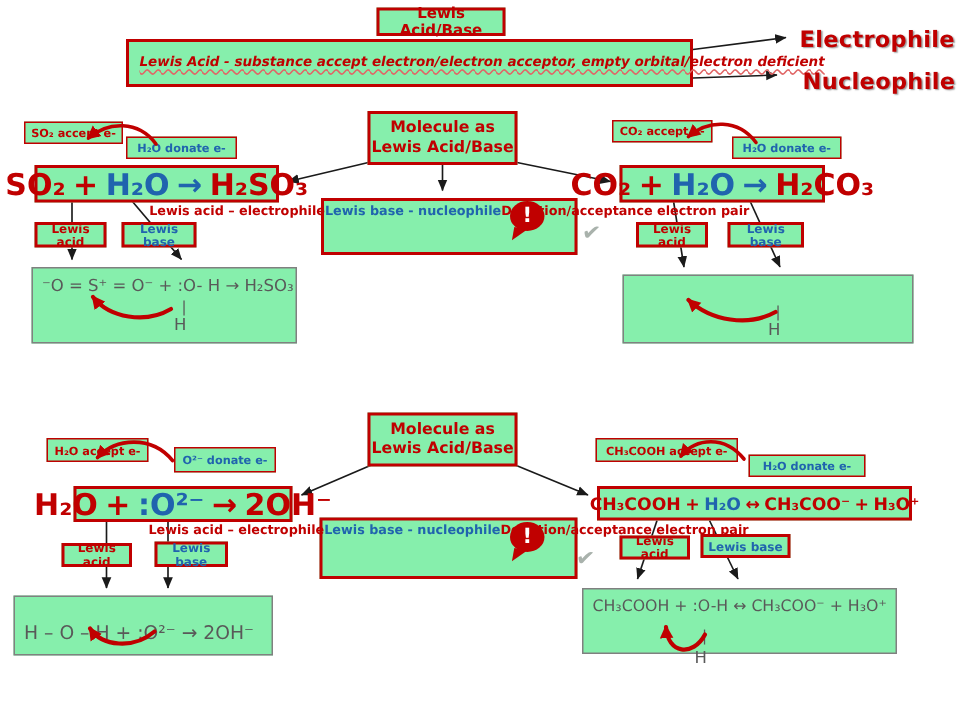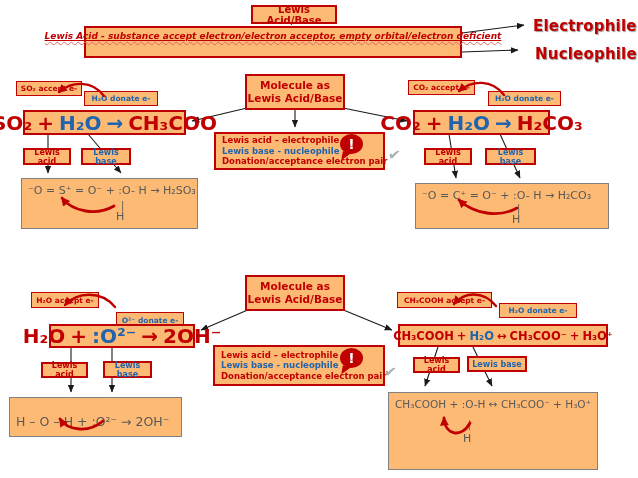--- a/index.html
+++ b/index.html
@@ -4,38 +4,38 @@
 <style>
   html,body{margin:0;padding:0;background:#fff;}
   .canvas{
     position:relative;width:638px;height:478px;background:#fff;overflow:hidden;
     font-family:"DejaVu Sans","Liberation Sans",sans-serif;color:#c00000;
   }
   .layer{position:absolute;left:0;top:0;width:638px;height:478px;pointer-events:none;}
   .under{z-index:1;}
   .over{z-index:3;}
   .abs{position:absolute;z-index:2;}
-  .box{box-sizing:border-box;background:#fdba74;display:flex;align-items:center;justify-content:center;text-align:center;}
+  .box{box-sizing:border-box;background:#86efac;display:flex;align-items:center;justify-content:center;text-align:center;}
   .red-border{border:2px solid #c00000;}
   .thin-red-border{border:1.6px solid #c00000;}
   .gray-border{border:1.5px solid #808080;}
   .r{color:#c00000;}
   .b{color:#2064ae;}
   .title-box{font-size:10px;font-weight:bold;}
-  .def-box{flex-direction:row;align-items:flex-start;justify-content:center;padding:2px 7px;font-size:9px;font-weight:bold;font-style:italic;line-height:13px;white-space:nowrap;text-decoration:underline;}
+  .def-box{flex-direction:column;align-items:flex-start;justify-content:center;padding:2px 7px;font-size:9px;font-weight:bold;font-style:italic;line-height:13px;white-space:nowrap;}
   .wavy{text-decoration:underline wavy #e06666;text-decoration-thickness:1px;text-underline-offset:2px;}
   .wordart{font-size:15px;font-weight:bold;color:#c00000;text-shadow:1px 1px 1px #9a9a9a;letter-spacing:.2px;}
   .small-label{font-size:7.5px;font-weight:bold;white-space:nowrap;padding:0 3px;}
   .eq{font-weight:bold;font-size:20px;white-space:nowrap;}
   .eq span{margin:0 2.5px;}
   .eq-sm{font-size:11.5px;}
   .eq-sm span{margin:0 1.5px;}
   .acidbase-label{font-size:8px;font-weight:bold;}
   .molecule-box{font-size:10.5px;font-weight:bold;line-height:13px;flex-direction:column;}
-  .info-box{flex-direction:column;align-items:flex-start;justify-content:center;padding:2px 6px;font-size:8.5px;font-weight:bold;line-height:10.5px;white-space:nowrap;}
+  .info-box{align-items:flex-start;justify-content:center;padding:2px 6px;font-size:8.5px;font-weight:bold;line-height:10.5px;white-space:nowrap;}
   .struct{color:#595959;font-size:11px;justify-content:flex-start;align-items:flex-start;padding:5px 6px;white-space:nowrap;position:absolute;}
   .struct .bond{position:absolute;font-size:10px;}
   .struct .hatom{position:absolute;font-size:11px;}
   .bubble{width:23px;height:20px;background:#c00000;border-radius:50%;color:#fff;font-size:14px;font-weight:bold;display:flex;align-items:center;justify-content:center;z-index:4;}
   .bubble:after{content:"";position:absolute;left:2px;bottom:-7px;width:0;height:0;border-top:9px solid #c00000;border-right:9px solid transparent;transform:rotate(10deg);}
   .check{font-size:15px;font-weight:bold;color:#a9b2ac;transform:rotate(6deg);}
 </style>
 </head>
 <body>
 
@@ -85,21 +85,21 @@
     <span class="r">SO₂ accept  e-</span>
   </div>
   <div class="abs box thin-red-border small-label" style="left:84px;top:91px;width:74px;height:15px;">
     <span class="b">H₂O donate  e-</span>
   </div>
   <div class="abs box red-border eq" style="left:23px;top:110px;width:163px;height:25px;">
     <span class="r">SO₂</span>
     <span class="r">+</span>
     <span class="b">H₂O</span>
     <span class="b">→</span>
-    <span class="r">CH₃COO</span>
+    <span class="r">H₂SO₃</span>
   </div>
   <div class="abs box red-border acidbase-label" style="left:23px;top:148px;width:48px;height:17px;">
     <span class="r">Lewis acid</span>
   </div>
   <div class="abs box red-border acidbase-label" style="left:81px;top:148px;width:50px;height:17px;">
     <span class="b">Lewis base</span>
   </div>
   <div class="abs box gray-border struct" style="left:21px;top:178px;width:177px;height:51px;">
     <span>⁻O = S⁺ = O⁻   +   :O- H  → H₂SO₃</span>
     <span class="bond" style="left:99px;top:21px;">|</span>
@@ -133,29 +133,28 @@
     <span class="b">→</span>
     <span class="r">H₂CO₃</span>
   </div>
   <div class="abs box red-border acidbase-label" style="left:424px;top:148px;width:48px;height:17px;">
     <span class="r">Lewis acid</span>
   </div>
   <div class="abs box red-border acidbase-label" style="left:485px;top:148px;width:51px;height:17px;">
     <span class="b">Lewis base</span>
   </div>
   <div class="abs box gray-border struct" style="left:415px;top:183px;width:194px;height:46px;">
-    <span>⁻O = C⁺ = O⁻   +   :O- H  → H₂CO₃</span>
     <span class="bond" style="left:101px;top:19px;">|</span>
     <span class="hatom" style="left:96px;top:29px;">H</span>
   </div>
 
   <div class="abs box thin-red-border small-label" style="left:31px;top:292px;width:68px;height:16px;">
     <span class="r">H₂O accept  e-</span>
   </div>
-  <div class="abs box thin-red-border small-label" style="left:116px;top:312px;width:68px;height:17px;">
+  <div class="abs box thin-red-border small-label" style="left:116px;top:298px;width:68px;height:17px;">
     <span class="b">O²⁻ donate  e-</span>
   </div>
   <div class="abs box red-border eq" style="left:49px;top:324px;width:146px;height:24px;">
     <span class="r">H₂O</span>
     <span class="r">+</span>
     <span class="b">:O²⁻</span>
     <span class="r">→</span>
     <span class="r">2OH⁻</span>
   </div>
   <div class="abs box red-border acidbase-label" style="left:41px;top:362px;width:47px;height:16px;">
@@ -196,21 +195,21 @@
     <span class="r">CH₃COO⁻</span>
     <span class="r">+</span>
     <span class="r">H₃O⁺</span>
   </div>
   <div class="abs box red-border acidbase-label" style="left:413px;top:357px;width:47px;height:16px;">
     <span class="r">Lewis acid</span>
   </div>
   <div class="abs box red-border acidbase-label" style="left:467px;top:356px;width:60px;height:16px;">
     <span class="b">Lewis base</span>
   </div>
-  <div class="abs box gray-border struct" style="left:388px;top:392px;width:210px;height:78px;font-size:10.5px;">
+  <div class="abs box gray-border struct" style="left:388px;top:392px;width:210px;height:44px;font-size:10.5px;">
     <span>CH₃COOH +  :O-H  ↔  CH₃COO⁻ + H₃O⁺</span>
     <span class="bond" style="left:79px;top:26px;">|</span>
     <span class="hatom" style="left:74px;top:39px;">H</span>
   </div>
 
   <svg class="layer over" viewBox="0 0 638 478">
     <defs>
       <marker id="ar" viewBox="0 0 10 10" refX="7.5" refY="5" markerWidth="10" markerHeight="10" orient="auto" markerUnits="userSpaceOnUse">
         <path d="M0,0.5 L9,5 L0,9.5 z" fill="#c00000"></path>
       </marker>

